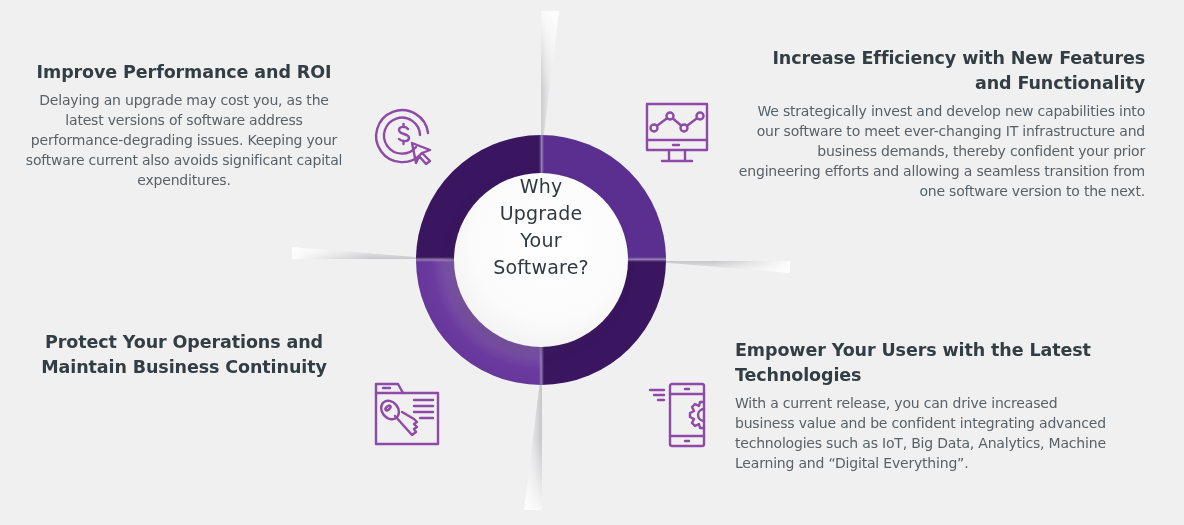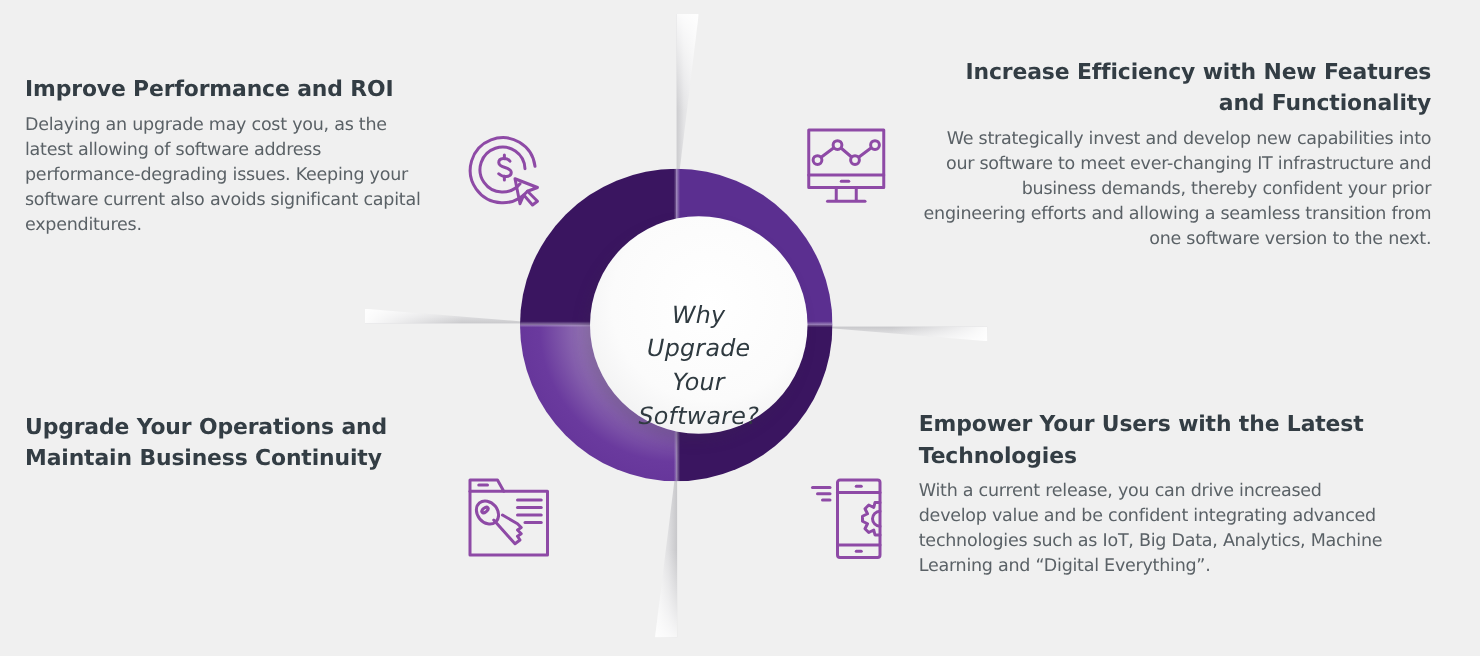--- a/index.html
+++ b/index.html
@@ -69,47 +69,47 @@
     .ring-seam-v {
       position: absolute; left: 123px; top: 0; width: 5px; height: 250px;
       background: linear-gradient(to right, rgba(255,255,255,.0), rgba(200,190,215,.55), rgba(255,255,255,0));
     }
     .ring-seam-h {
       position: absolute; left: 0; top: 122px; width: 250px; height: 5px;
       background: linear-gradient(to bottom, rgba(255,255,255,0), rgba(200,190,215,.55), rgba(255,255,255,0));
     }
 
     .hub {
-      position: absolute; left: 472px; top: 173px; width: 174px; height: 174px;
+      position: absolute; left: 454px; top: 173px; width: 174px; height: 174px;
       border-radius: 50%;
       background: radial-gradient(circle at 55% 40%, #ffffff 0%, #fbfbfb 55%, #e9e9ea 100%);
       box-shadow: -4px 6px 10px rgba(60,40,80,.25);
-      display: flex; align-items: flex-end; justify-content: center; text-align: center; font-style: italic;
+      display: flex; align-items: flex-start; justify-content: center; text-align: center;
     }
     .hub-title {
       font-family: "DejaVu Sans", sans-serif;
       font-size: 19px; line-height: 27px; color: #2f3a40; font-weight: normal;
       width: 130px; letter-spacing: .2px;
     }
 
     
     .block { position: absolute; }
     .block h2 {
       font-family: "DejaVu Sans", sans-serif; font-weight: bold;
       font-size: 17.5px; line-height: 25px; color: #333d44; letter-spacing: -.1px;
     }
     .block p {
       font-family: "DejaVu Sans", sans-serif;
       font-size: 14px; line-height: 20px; color: #5a6166; margin-top: 5px; letter-spacing: -.2px;
     }
-    .right-align { text-align: left; }
+    .right-align { text-align: center; }
     .b-tl { left: 20px; top: 60px; width: 328px; }
     .b-tr { left: 735px; top: 46px; width: 410px; text-align: right; }
     .b-bl { left: 20px; top: 330px; width: 328px; }
-    .b-br { left: 735px; top: 328px; width: 380px; }
+    .b-br { left: 735px; top: 338px; width: 380px; }
 
     .icon { position: absolute; width: 70px; height: 70px; }
     .icon svg { width: 100%; height: 100%; display: block; }
     .i-tl { left: 370px; top: 103px; }
     .i-tr { left: 642px; top: 100px; }
     .i-bl { left: 370px; top: 380px; }
     .i-br { left: 642px; top: 380px; }
   </style>
 </head>
 <body>
@@ -133,21 +133,21 @@
     <div class="ring-seam-v"></div>
     <div class="ring-seam-h"></div>
   </div>
 
   <div class="hub">
     <div class="hub-title">Why Upgrade Your Software?</div>
   </div>
 
   <div class="block b-tl right-align">
     <h2>Improve Performance and ROI</h2>
-    <p>Delaying an upgrade may cost you, as the latest allowing of software address performance-degrading issues. Keeping your software current also avoids significant capital expenditures.</p>
+    <p>Delaying an upgrade may cost you, as the latest versions of software address performance-degrading issues. Keeping your software current also avoids significant capital expenditures.</p>
   </div>
   <div class="icon i-tl">
     <svg viewBox="0 0 70 70" fill="none" stroke="#8e4aa6" stroke-width="2.4" stroke-linecap="round" stroke-linejoin="round">
       <path d="M52 50 A26 26 0 1 1 58 30"></path>
       <path d="M46 44 A18 18 0 1 1 50 32"></path>
       <path d="M38 26 c-2 -3 -9 -3 -9 1 c0 5 10 3 10 8 c0 4 -7 4 -10 1"></path>
       <line x1="33.5" y1="21" x2="33.5" y2="24"></line>
       <line x1="33.5" y1="38" x2="33.5" y2="41"></line>
       <path d="M42 40 L60 47 L52 50 L60 58 L56 61 L49 53 L46 60 Z"></path>
     </svg>
@@ -167,40 +167,40 @@
       <line x1="20" y1="61" x2="50" y2="61"></line>
       <polyline points="12,28 28,16 42,28 58,16"></polyline>
       <circle cx="12" cy="28" r="3.5" fill="#f0f0f0"></circle>
       <circle cx="28" cy="16" r="3.5" fill="#f0f0f0"></circle>
       <circle cx="42" cy="28" r="3.5" fill="#f0f0f0"></circle>
       <circle cx="58" cy="16" r="3.5" fill="#f0f0f0"></circle>
     </svg>
   </div>
 
   <div class="block b-bl right-align">
-    <h2>Upgrade Your Operations and Maintain Business Continuity</h2>
+    <h2>Protect Your Operations and Maintain Business Continuity</h2>
   </div>
   <div class="icon i-bl">
     <svg viewBox="0 0 70 70" fill="none" stroke="#8e4aa6" stroke-width="2.4" stroke-linecap="round" stroke-linejoin="round">
       <path d="M6 64 V4 H28 L33 13 H68 V64 Z"></path>
       <line x1="6" y1="13" x2="33" y2="13"></line>
       <line x1="13" y1="8" x2="20" y2="8"></line>
       <line x1="44" y1="20" x2="63" y2="20"></line>
       <line x1="44" y1="26" x2="63" y2="26"></line>
       <line x1="44" y1="32" x2="63" y2="32"></line>
       <line x1="50" y1="38" x2="63" y2="38"></line>
       <ellipse cx="20" cy="30" rx="8" ry="10" transform="rotate(-40 20 30)"></ellipse>
       <ellipse cx="18" cy="28" rx="3" ry="1.6" transform="rotate(-40 18 28)"></ellipse>
       <path d="M25 36 L42 55 L46 52 L44 49 L47 47 L44 44 L47 42 L44 39 L32 32"></path>
     </svg>
   </div>
 
   <div class="block b-br">
     <h2>Empower Your Users with the Latest Technologies</h2>
-    <p>With a current release, you can drive increased develop value and be confident integrating advanced technologies such as IoT, Big Data, Analytics, Machine Learning and “Digital Everything”.</p>
+    <p>With a current release, you can drive increased business value and be confident integrating advanced technologies such as IoT, Big Data, Analytics, Machine Learning and “Digital Everything”.</p>
   </div>
   <div class="icon i-br">
     <svg viewBox="0 0 70 70" fill="none" stroke="#8e4aa6" stroke-width="2.4" stroke-linecap="round" stroke-linejoin="round">
       <rect x="28" y="4" width="34" height="62" rx="2"></rect>
       <line x1="28" y1="14" x2="62" y2="14"></line>
       <line x1="28" y1="56" x2="62" y2="56"></line>
       <line x1="43" y1="9" x2="47" y2="9"></line>
       <line x1="43" y1="61" x2="47" y2="61"></line>
       <line x1="8" y1="10" x2="22" y2="10"></line>
       <line x1="12" y1="15" x2="22" y2="15"></line>

